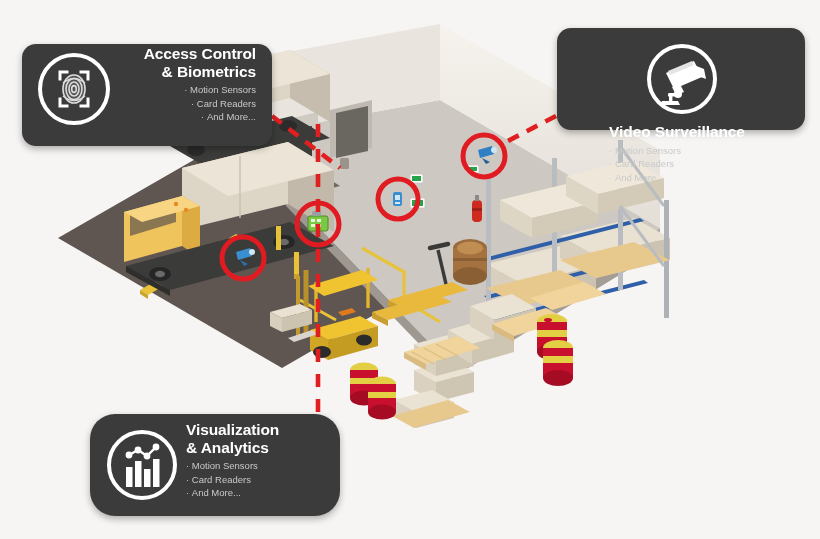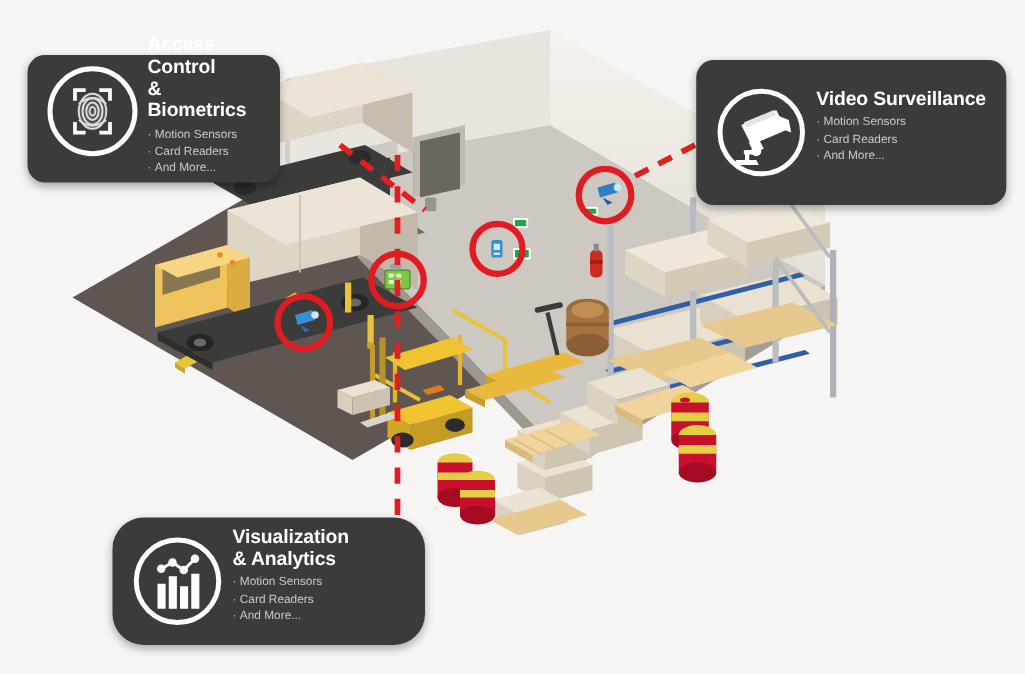--- a/index.html
+++ b/index.html
@@ -47,22 +47,22 @@
     margin-top:3px;
     list-style:none;
     padding:0;margin-left:0;
     color:#c9c9c9;
     font-size:9.5px;
     line-height:1.42;
   }
   .card-bullets li:before{content:"\00b7\00a0";}
 
   
-  #card-access      {left:22px;  top:44px;  width:202px; height:102px; padding:7px 6px 19px 8px;}
-  #card-video       {left:557px; top:48px;  width:248px; height:116px; padding:7px 6px 7px 8px;}
+  #card-access      {left:22px;  top:44px;  width:250px; height:102px; padding:7px 6px 19px 8px;text-align:right;}
+  #card-video       {left:557px; top:28px;  width:248px; height:102px; padding:7px 6px 7px 8px;flex-direction:column;}
   #card-analytics   {left:90px;  top:414px; width:250px; height:102px; padding:7px 6px 7px 8px;border-radius:25px;}
 
   #card-video .card-title{font-size:15.5px;}
 </style>
 </head>
 <body>
 
 <div id="stage">
 
   <svg id="scene" viewBox="0 0 820 539">

